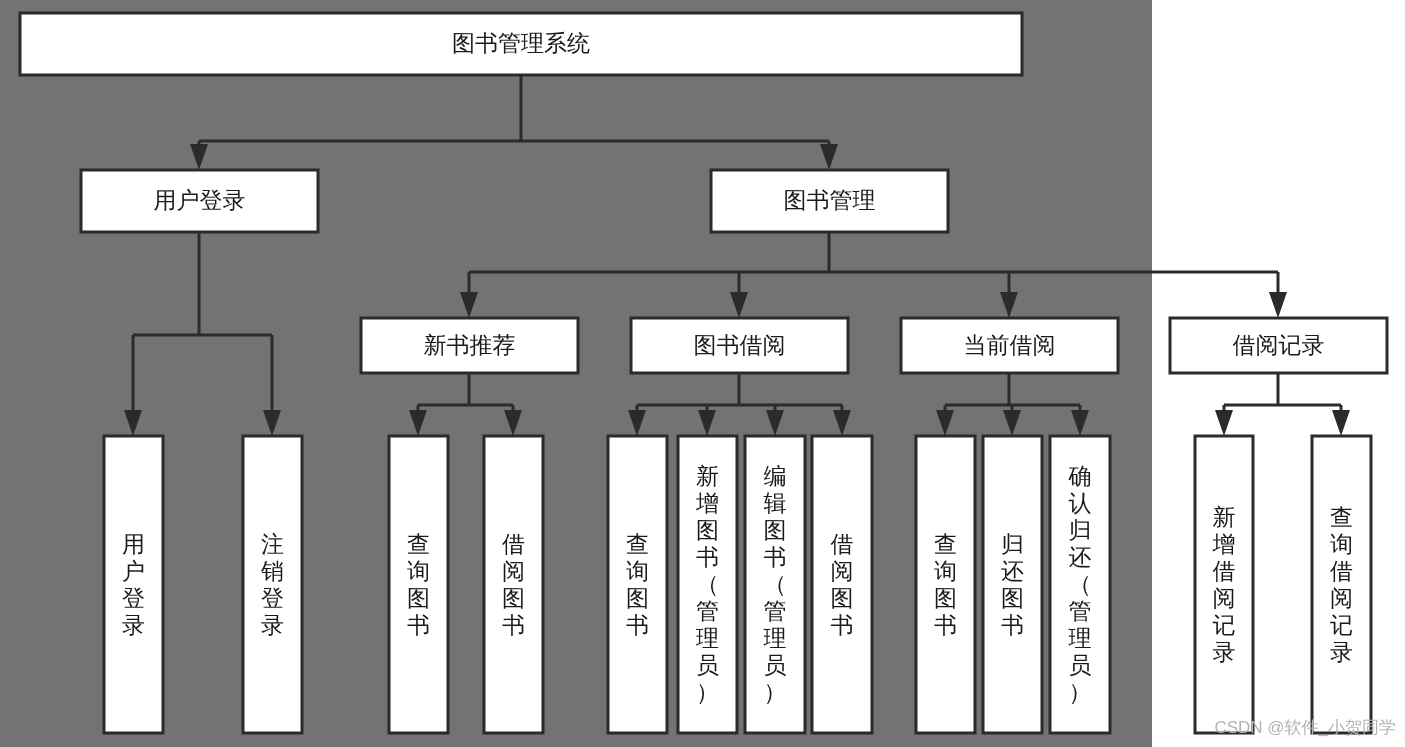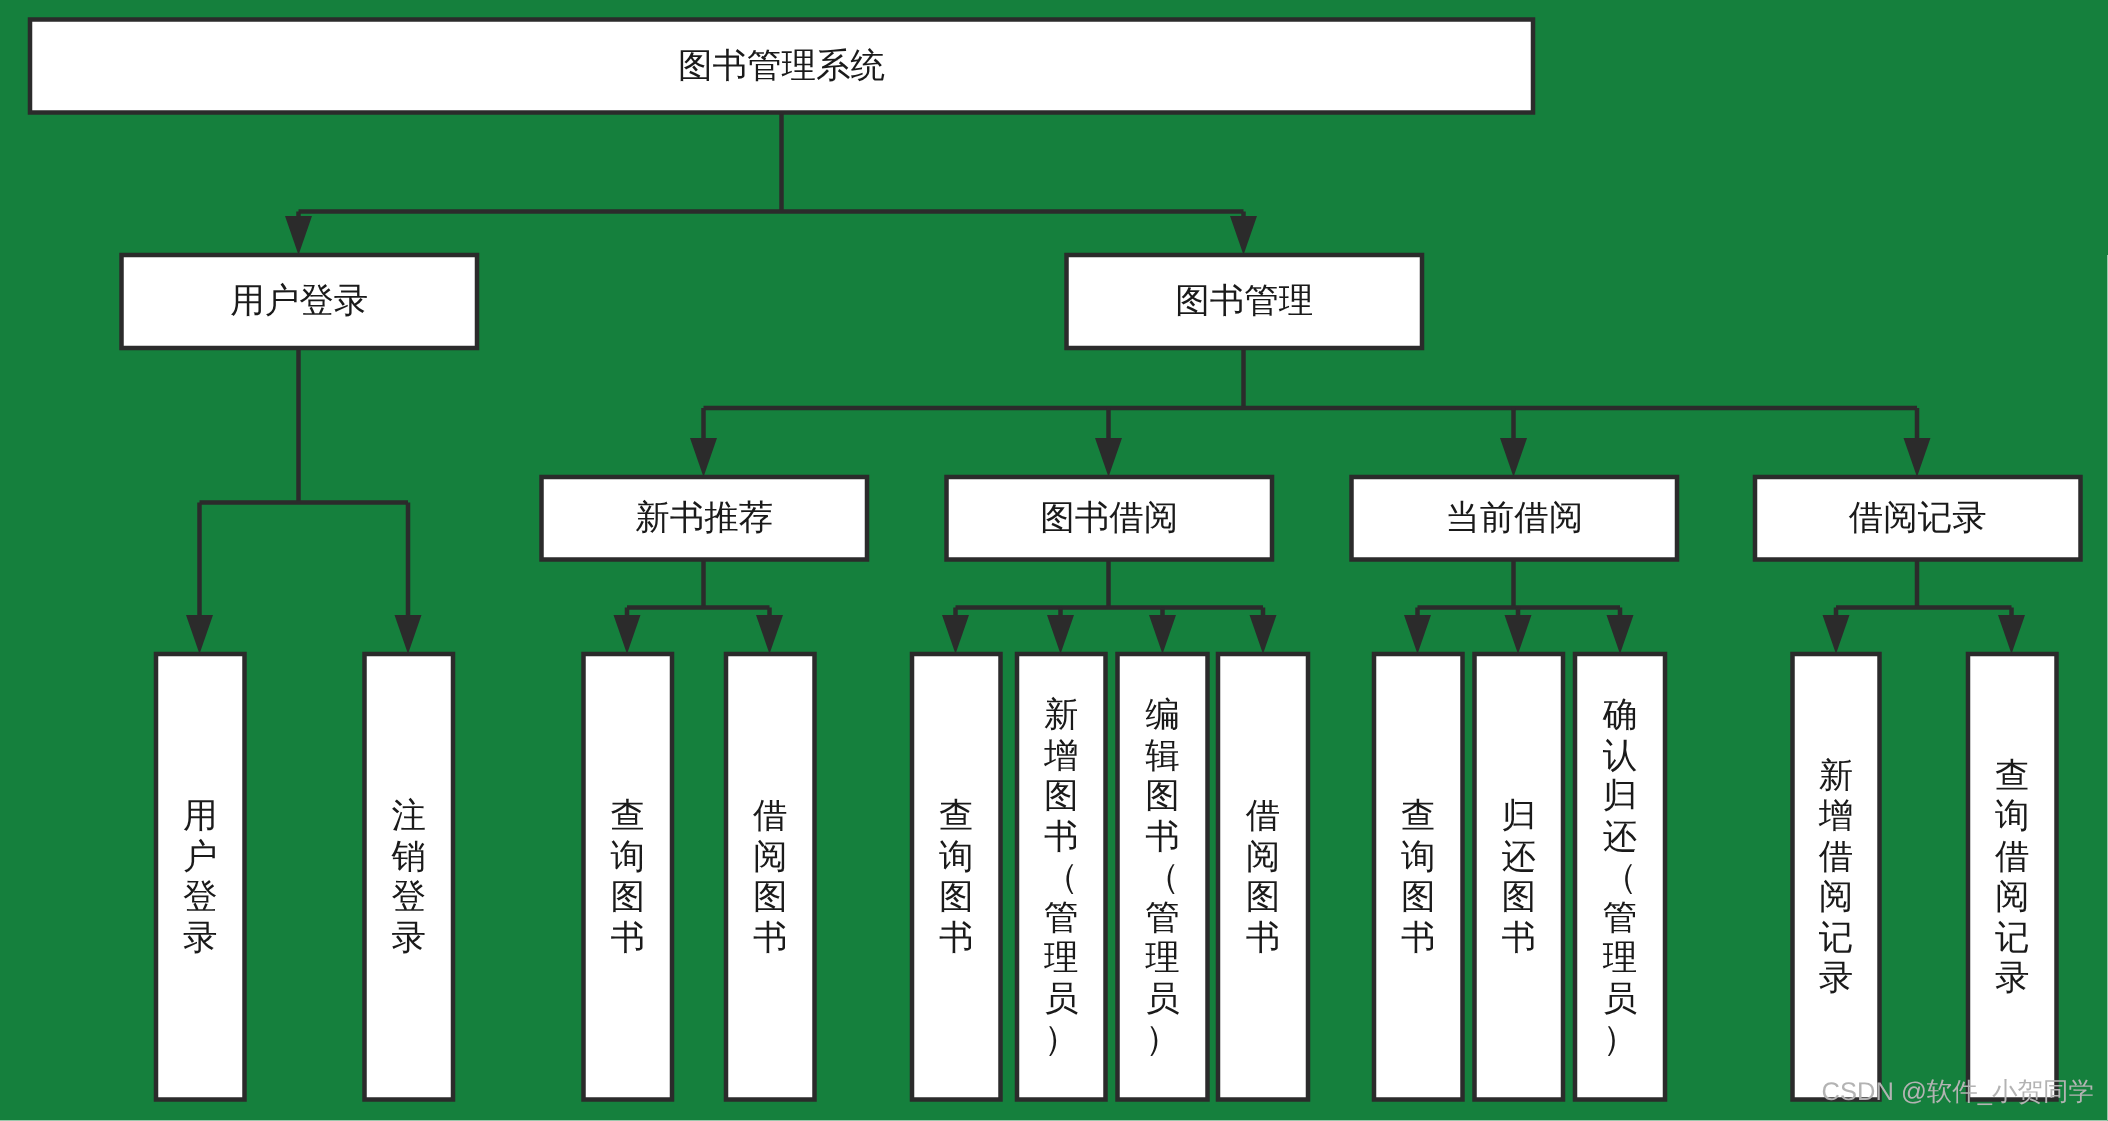--- a/index.html
+++ b/index.html
@@ -9,23 +9,23 @@
     background: #ffffff;
   }
   body {
     width: 1405px;
     height: 747px;
     overflow: hidden;
     font-family: "Liberation Sans", "DejaVu Sans", sans-serif;
   }
   #diagram-root {
     position: relative;
-    width: 1405px;
+    width: 1152px;
     height: 747px;
-    background: #15803d;
+    background: #737373;
   }
   svg.diagram-canvas {
     display: block;
     width: 1405px;
     height: 747px;
   }
   .node-box {
     fill: #ffffff;
     stroke: #2b2b2b;
     stroke-width: 3;

